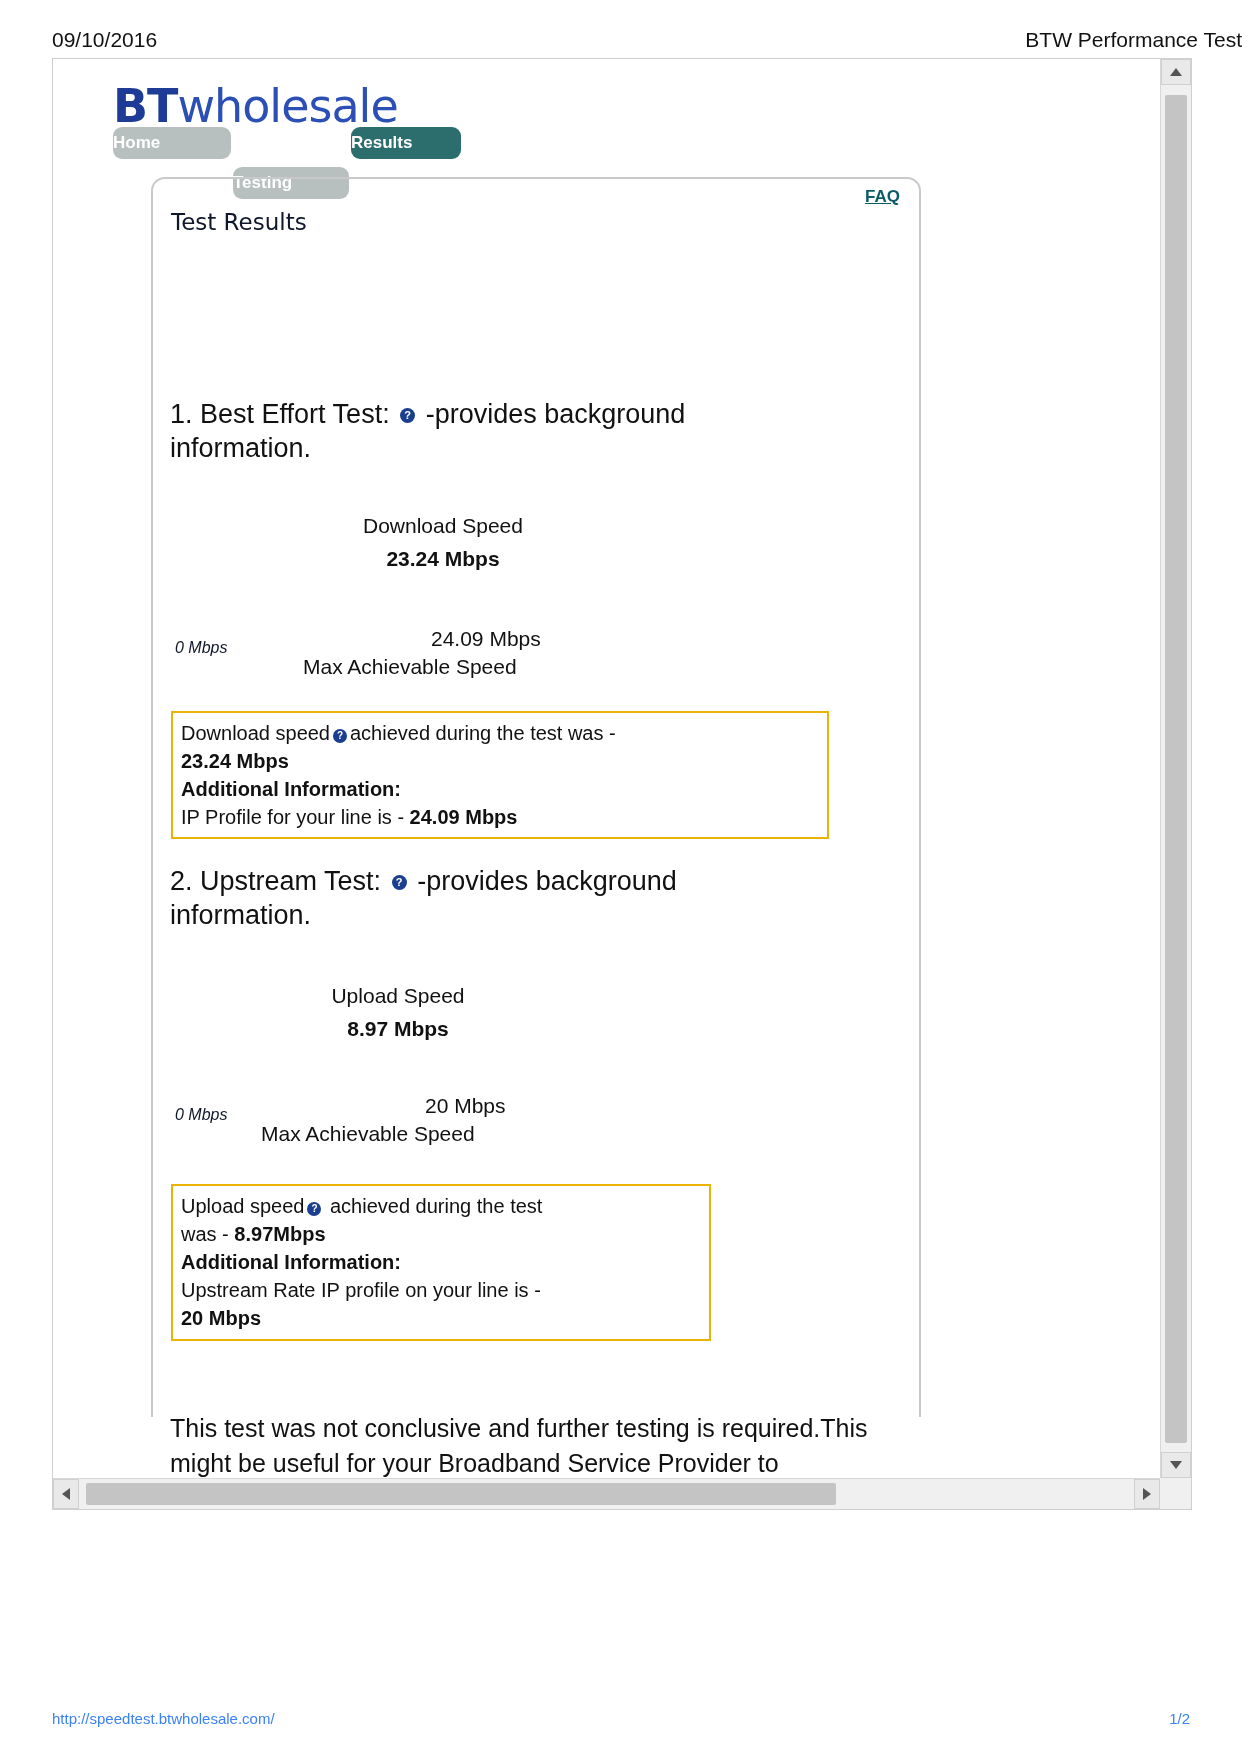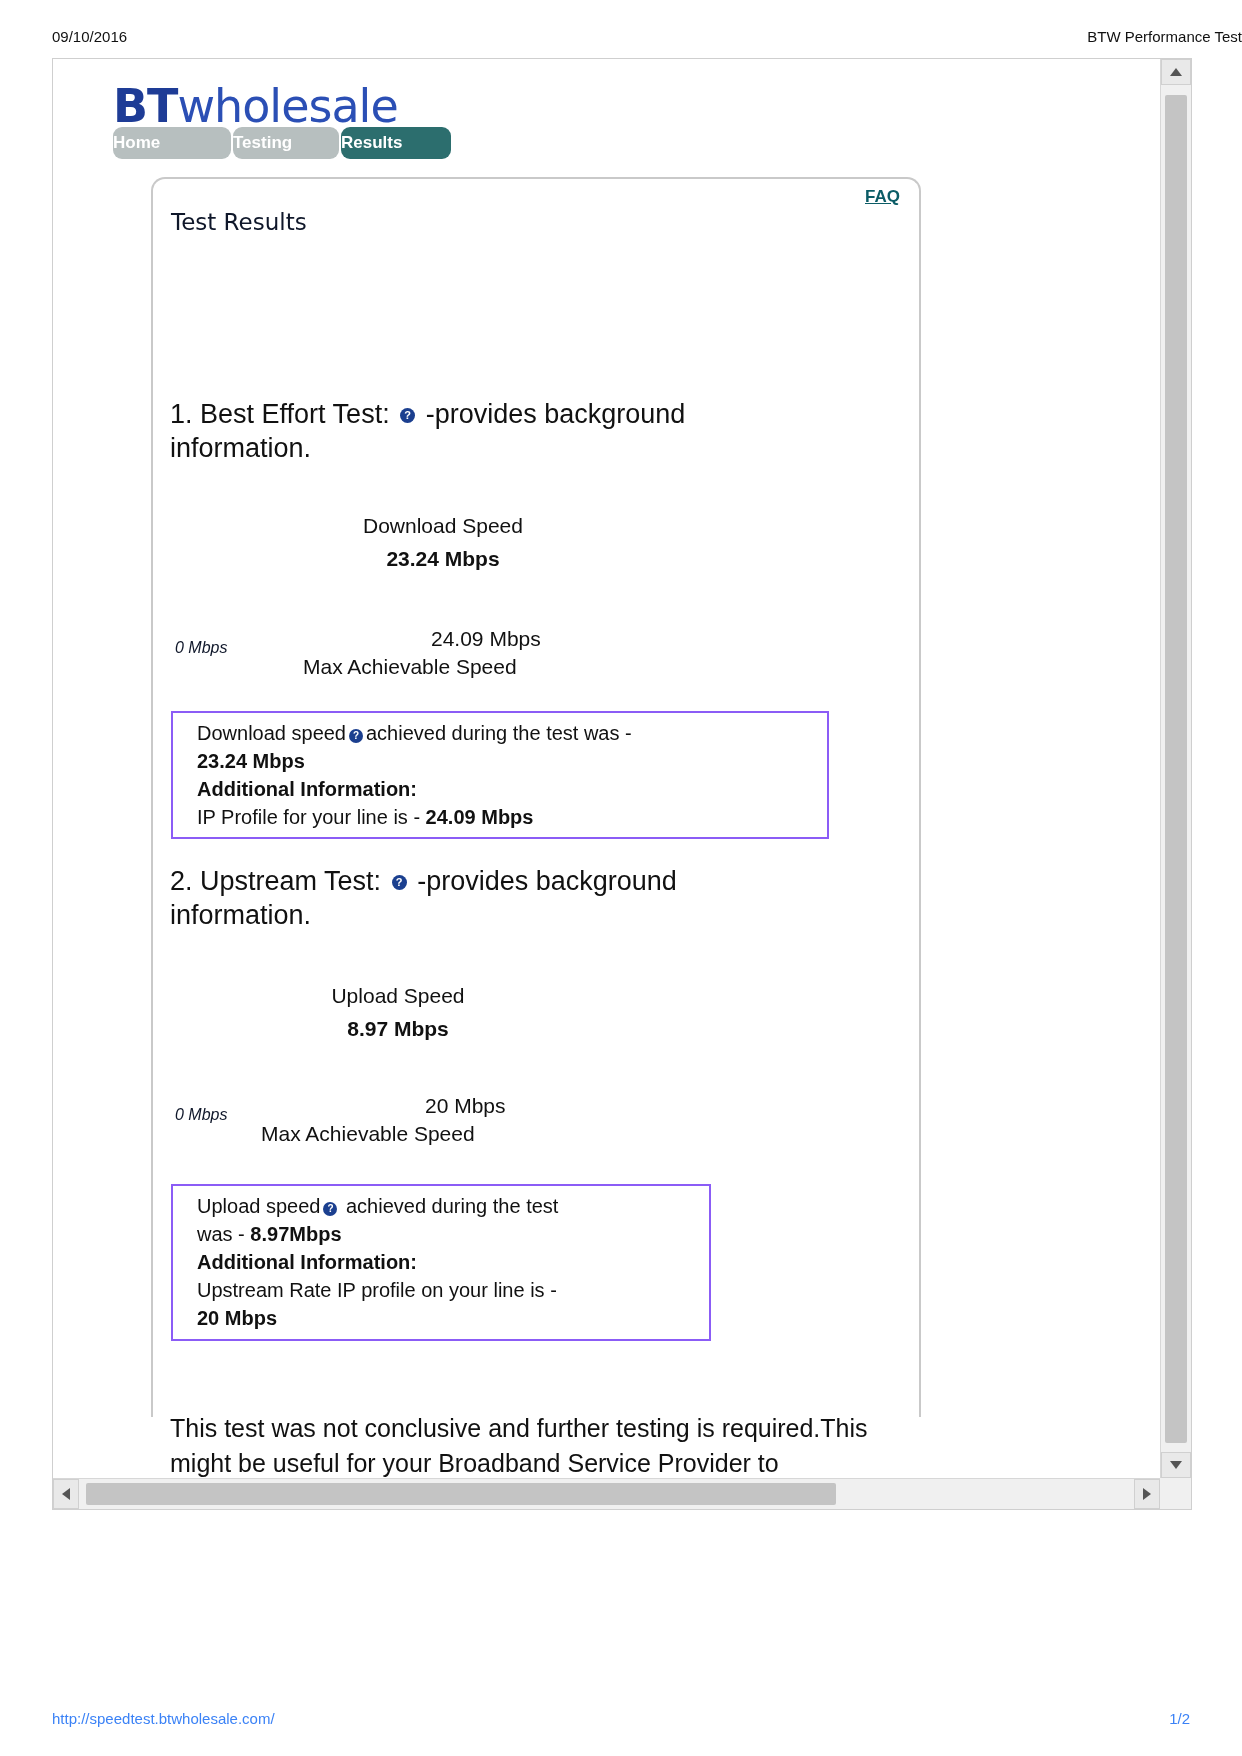--- a/index.html
+++ b/index.html
@@ -16,21 +16,21 @@
     overflow: hidden;
   }
 
   
   .print-header {
     position: absolute;
     top: 28px;
     left: 0;
     width: 1242px;
     height: 20px;
-    font-size: 15px;
+    font-size: 21px;
     color: #111;
   }
   .print-header .ph-date {
     position: absolute;
     left: 52px;
     top: 0;
   }
   .print-header .ph-title {
     position: absolute;
     left: 0;
@@ -213,21 +213,21 @@
     text-align: left;
     font-size: 17px;
     font-weight: bold;
     color: #ffffff;
     box-sizing: border-box;
     vertical-align: top;
     margin-right: 2px;
     border-radius: 9px;
   }
   .navtab.home { width: 118px; background: #b7bfbf; }
-  .navtab.testing { width: 106px; background: #b7bfbf; }
+  .navtab.testing { width: 116px; background: #b7bfbf; margin-top: 40px; }
   .navtab.results { width: 110px; background: #2c6e6e; }
 
   
   .panel {
     position: absolute;
     left: 98px;
     top: 118px;
     width: 770px;
     border-top: 2px solid #c9c9c9;
     border-left: 2px solid #c9c9c9;
@@ -316,23 +316,23 @@
   }
   .gauge-maxlabel {
     position: absolute;
     font-size: 21px;
     color: #111;
   }
 
   
   .resultbox {
     position: absolute;
-    border: 2px solid #8b5cf6;
-    box-sizing: border-box;
-    padding: 6px 8px 8px 24px;
+    border: 2px solid #eab308;
+    box-sizing: border-box;
+    padding: 6px 8px 8px 8px;
     font-size: 20px;
     line-height: 28px;
     color: #111;
     background: #ffffff;
   }
   .resultbox.box1 {
     left: 118px;
     top: 652px;
     width: 658px;
     height: 128px;

